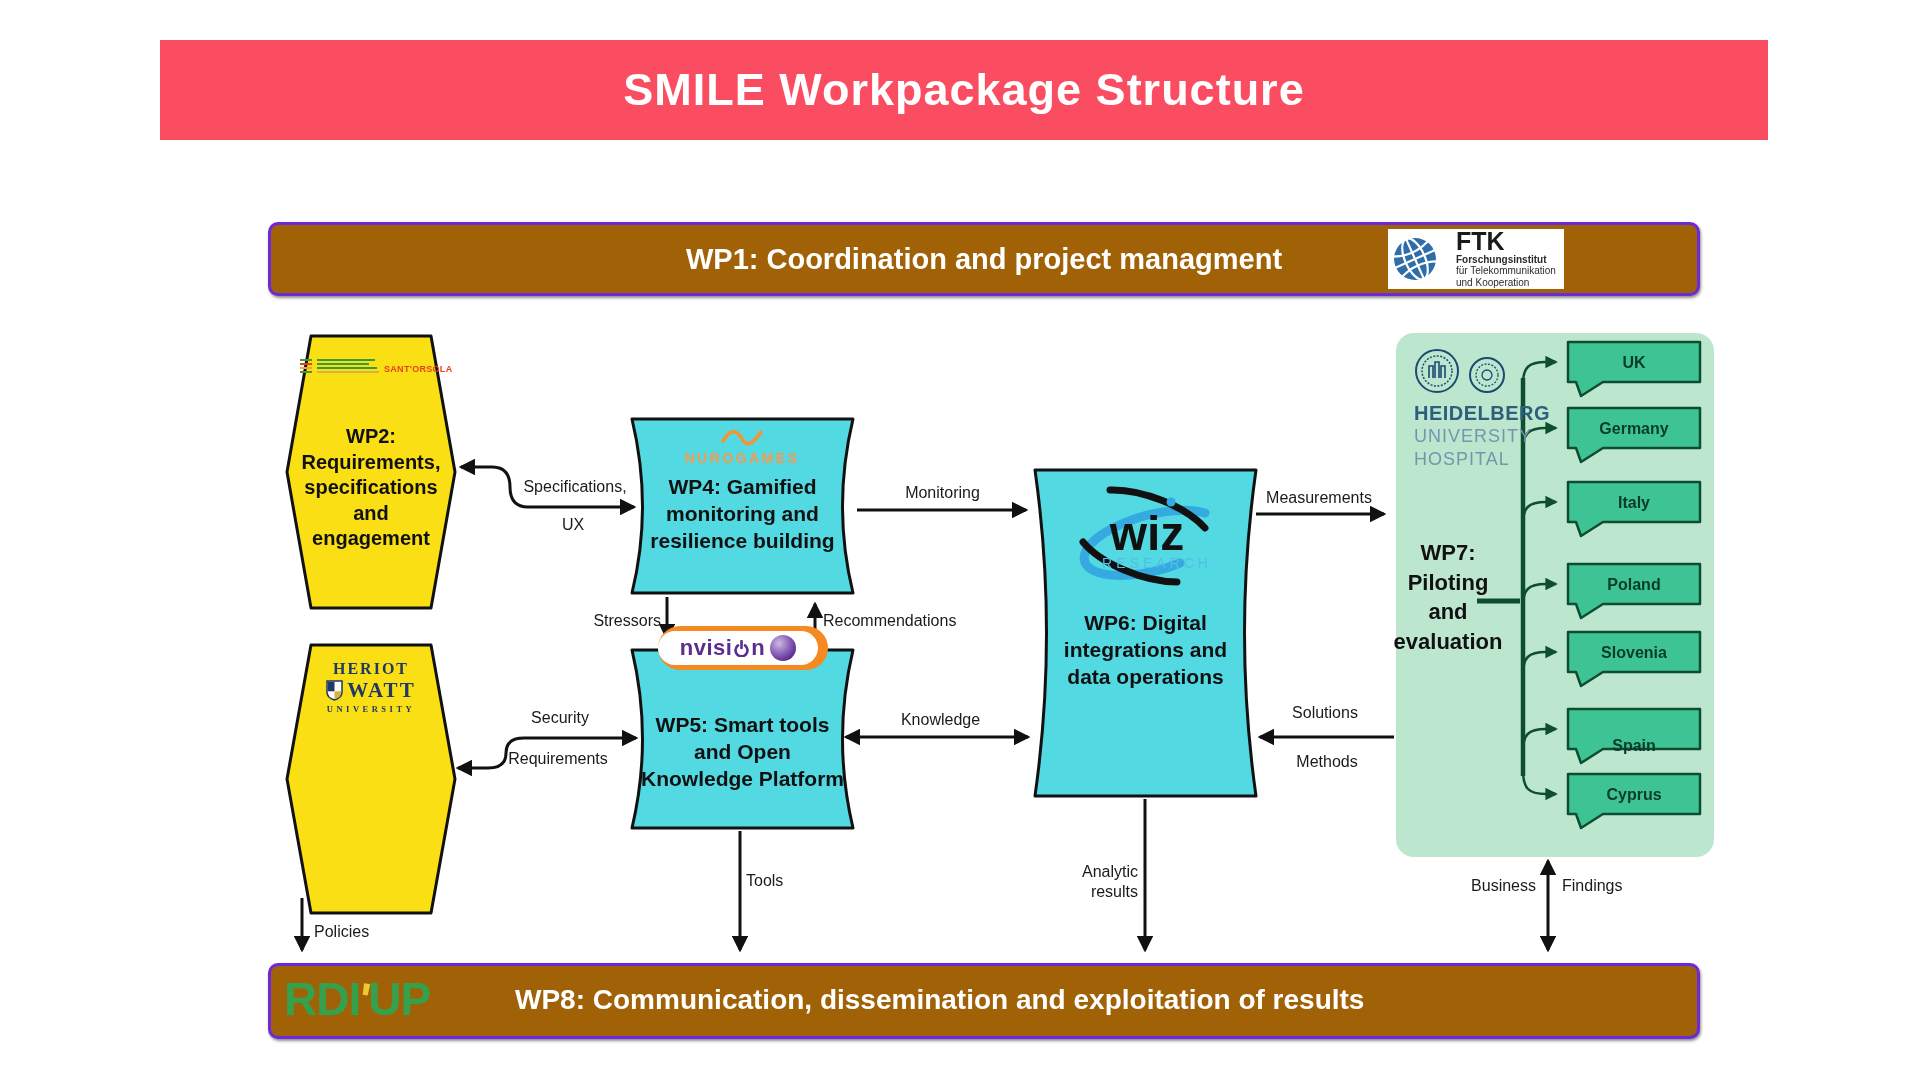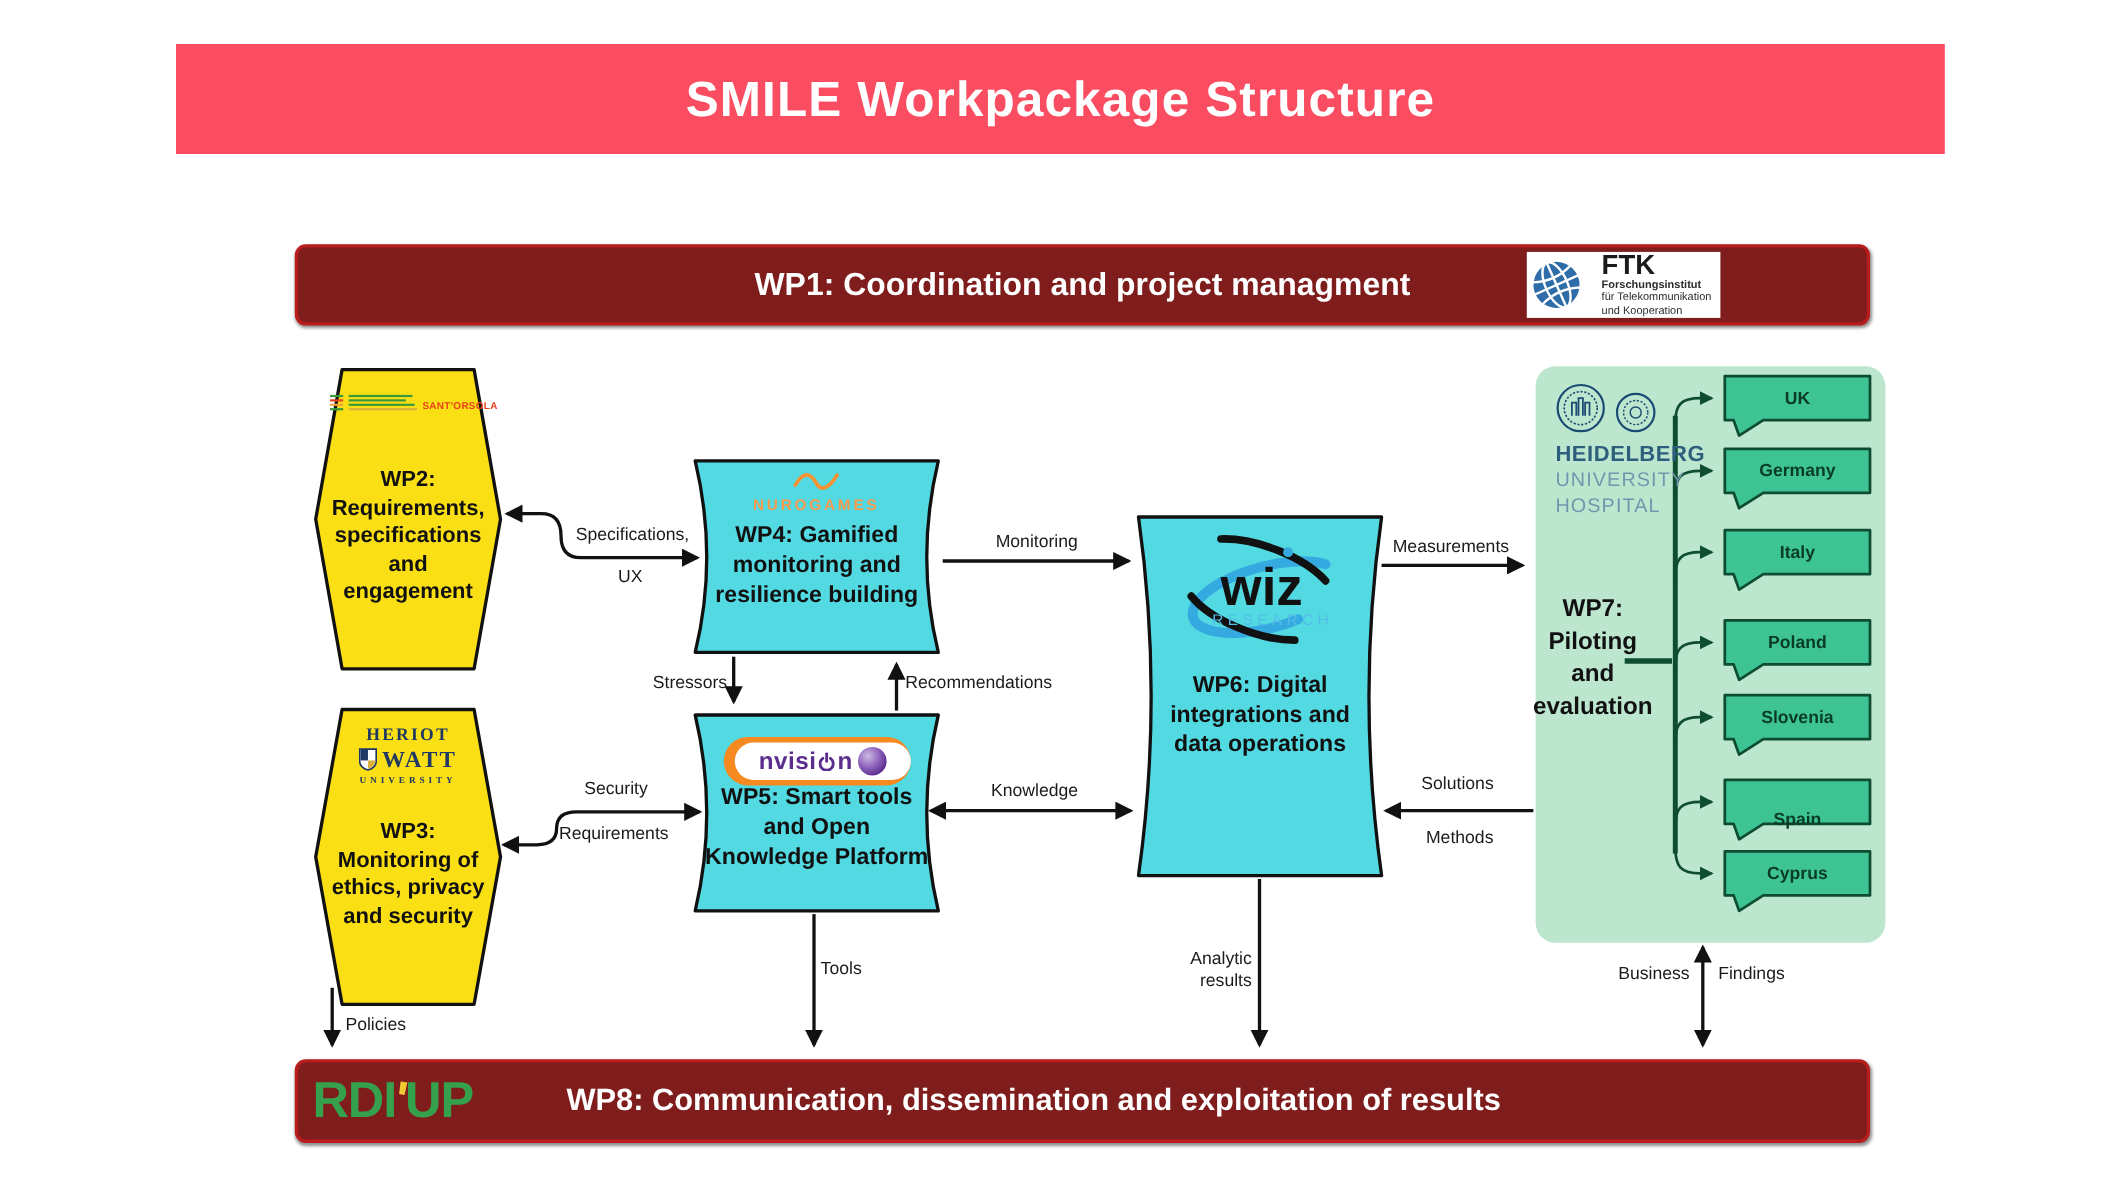--- a/index.html
+++ b/index.html
@@ -6,21 +6,21 @@
   #stage{position:relative;width:1920px;height:1080px;background:#ffffff;overflow:hidden;
          font-family:"Liberation Sans",sans-serif;}
   .abs{position:absolute;}
   .z0{z-index:0;} .z2{z-index:2;}
   #bg-svg{position:absolute;left:0;top:0;z-index:1;pointer-events:none;}
 
   .title-bar{left:160px;top:40px;width:1608px;height:100px;background:#FA4D61;
              display:flex;align-items:center;justify-content:center;}
   .title-text{color:#fff;font-size:45px;font-weight:800;letter-spacing:1px;}
 
-  .gray-bar{background:#7f1d1d;border:3px solid #b91c1c;border-radius:10px;
+  .gray-bar{background:#a16207;border:3px solid #6d28d9;border-radius:10px;
             box-shadow:1px 2px 3px rgba(0,0,0,.45);box-sizing:border-box;}
   .bar-text{color:#fff;font-weight:800;font-size:29px;white-space:nowrap;}
 
   .mint-panel{left:1396px;top:333px;width:318px;height:524px;background:#BCE7CE;border-radius:18px;}
 
   .boxtext{color:#111;font-weight:bold;text-align:center;line-height:1.28;}
   .sz20{font-size:20px;margin-top:16px;} .sz21{font-size:21px;} .sz22{font-size:22px;}
 
   .lbl{font-size:16px;color:#1a1a1a;line-height:1.25;}
   .ctr{text-align:center;} .rgt{text-align:right;}
@@ -47,22 +47,22 @@
       font-family:"Liberation Serif",serif;}
   .hw-l1{font-size:16px;letter-spacing:2px;font-weight:bold;}
   .hw-l2{font-size:21px;letter-spacing:2px;font-weight:bold;display:flex;align-items:center;justify-content:center;gap:4px;}
   .hw-l3{font-size:8.5px;letter-spacing:3.5px;font-weight:bold;margin-top:1px;}
 
   
   .nuro{left:637px;top:427px;width:210px;text-align:center;}
   .nuro-name{font-size:14px;font-weight:800;color:#F79A4D;letter-spacing:2.5px;margin-top:-1px;}
 
   
-  .nv{left:658px;top:670px;width:170px;height:44px;background:#F6891F;border-radius:22px;
-      display:flex;align-items:center;justify-content:flex-end;}
+  .nv{left:658px;top:626px;width:170px;height:44px;background:#F6891F;border-radius:22px;
+      display:flex;align-items:center;justify-content:flex-start;}
   .nv-in{width:160px;height:34px;background:#fff;border-radius:17px;display:flex;
          align-items:center;justify-content:center;gap:2px;}
   .nv-t{font-size:22px;font-weight:800;color:#5B2D8E;letter-spacing:.5px;}
   .nv-ball{width:26px;height:26px;border-radius:50%;margin-left:3px;
            background:radial-gradient(circle at 35% 32%,#cdb9e4 0%,#8a5fb8 45%,#5B2D8E 75%);}
 
   
   .hd{left:1414px;top:348px;width:200px;}
   .hd-seals{display:flex;align-items:flex-end;gap:8px;margin-bottom:8px;}
   .hd-l1{font-size:20px;font-weight:800;color:#2D5F7D;letter-spacing:.5px;}
@@ -190,26 +190,20 @@
     <div class="hw-l2">
       <svg width="17" height="21" viewBox="0 0 17 21">
         <path d="M1,1 H16 V12 Q16,18 8.5,20 Q1,18 1,12 Z" fill="#fff" stroke="#1F3864" stroke-width="1.5"></path>
         <rect x="1.8" y="1.8" width="6.7" height="9.5" fill="#1F3864"></rect>
         <path d="M8.5,11.3 H15.2 V12 Q15.2,17.2 8.5,19.1 Z" fill="#D9B23C"></path>
       </svg>
       <span>WATT</span>
     </div>
     <div class="hw-l3">UNIVERSITY</div>
   </div>
-  <div class="abs z2 boxtext sz20" style="left:291px;top:728px;width:160px;">
-    <div>WP3:</div>
-    <div>Monitoring of</div>
-    <div>ethics, privacy</div>
-    <div>and security</div>
-  </div>
 
   <div class="abs z2 nuro">
     <svg width="44" height="20" viewBox="0 0 44 20">
       <path d="M3,14 C10,2 16,2 22,12 C26,19 32,19 41,5" stroke="#F79332" stroke-width="3.5" fill="none" stroke-linecap="round"></path>
     </svg>
     <div class="nuro-name">NUROGAMES</div>
   </div>
   <div class="abs z2 boxtext sz21" style="left:635px;top:474px;width:215px;">
     <div>WP4:  Gamified</div>
     <div>monitoring and</div>

